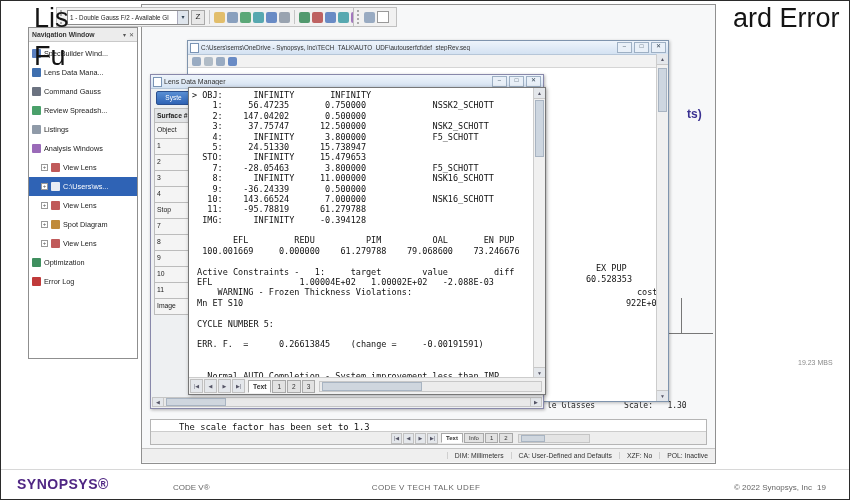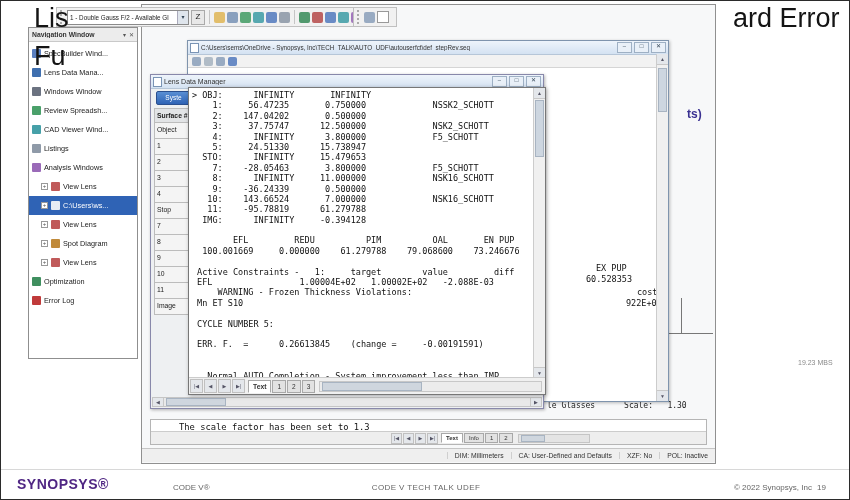--- a/index.html
+++ b/index.html
@@ -334,29 +334,25 @@
         <div class="nav-item" style="padding-left: 3px;">
           <span class="nav-ico" style="background: rgb(90, 127, 192);"></span>
           <span class="nav-label">SpecBuilder Wind...</span>
         </div>
         <div class="nav-item" style="padding-left: 3px;">
           <span class="nav-ico" style="background: rgb(63, 111, 175);"></span>
           <span class="nav-label">Lens Data Mana...</span>
         </div>
         <div class="nav-item" style="padding-left: 3px;">
           <span class="nav-ico" style="background: rgb(107, 114, 128);"></span>
-          <span class="nav-label">Windows Window</span>
+          <span class="nav-label">Command Gauss</span>
         </div>
         <div class="nav-item" style="padding-left: 3px;">
           <span class="nav-ico" style="background: rgb(74, 160, 106);"></span>
           <span class="nav-label">Review Spreadsh...</span>
-        </div>
-        <div class="nav-item" style="padding-left: 3px;">
-          <span class="nav-ico" style="background: rgb(70, 160, 168);"></span>
-          <span class="nav-label">CAD Viewer Wind...</span>
         </div>
         <div class="nav-item" style="padding-left: 3px;">
           <span class="nav-ico" style="background: rgb(143, 154, 168);"></span>
           <span class="nav-label">Listings</span>
         </div>
         <div class="nav-item" style="padding-left: 3px;">
           <span class="nav-ico" style="background: rgb(154, 106, 184);"></span>
           <span class="nav-label">Analysis Windows</span>
         </div>
         <div class="nav-item" style="padding-left: 12px;">

